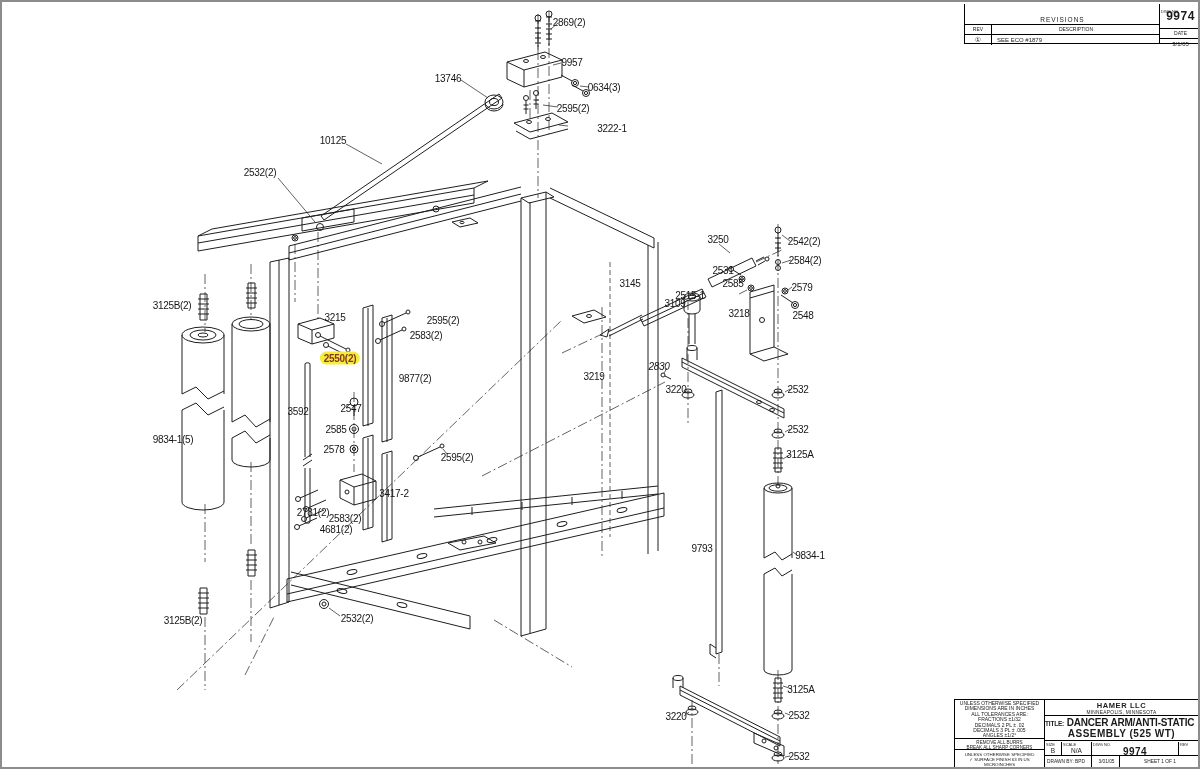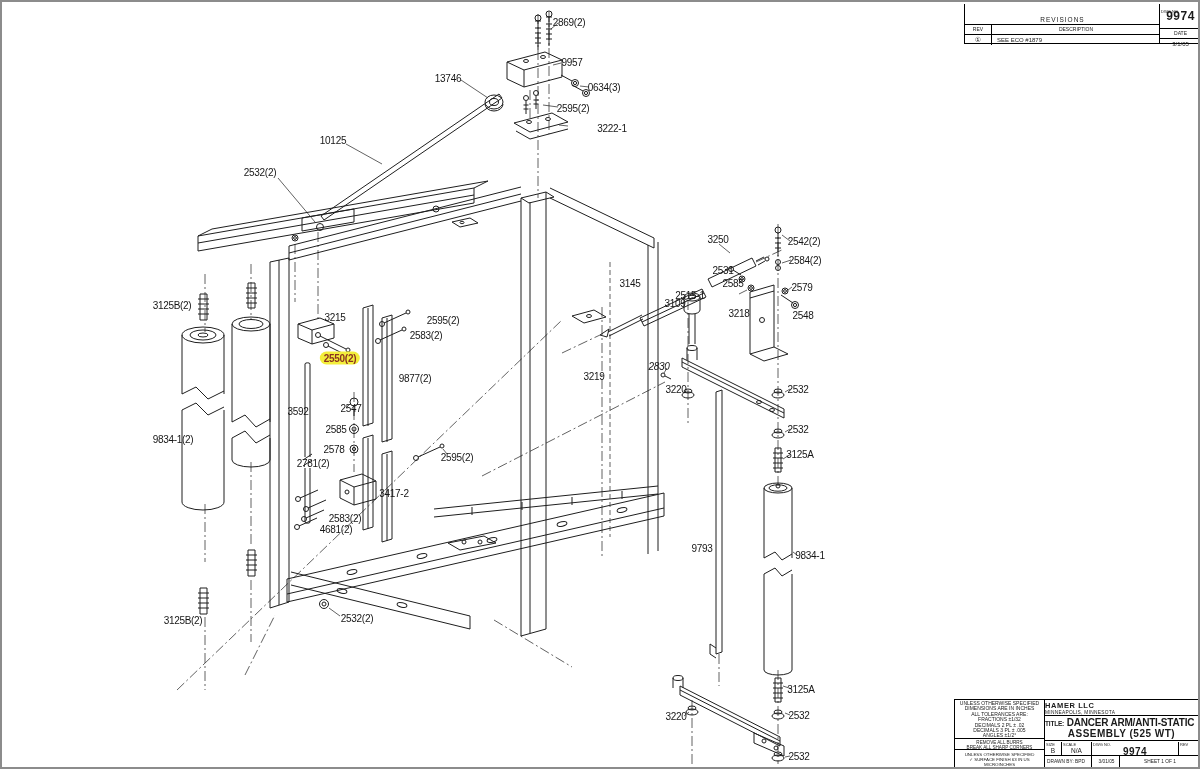--- a/index.html
+++ b/index.html
@@ -43,21 +43,21 @@
   .rb-dateval{height:10px;text-align:center;font-size:6px;line-height:10px;}
 
   
   #title-block{position:absolute;left:952px;top:697px;width:245px;height:69px;background:#fff;
     border:1.5px solid #000;box-sizing:border-box;}
   .tb-notes{position:absolute;left:0;top:0;width:90px;height:100%;border-right:1.5px solid #000;box-sizing:border-box;}
   .tb-tol{height:39px;border-bottom:1px solid #000;text-align:center;font-size:5px;line-height:5.4px;padding-top:1px;box-sizing:border-box;}
   .tb-burrs{height:11px;border-bottom:1px solid #000;text-align:center;font-size:4.6px;line-height:5.2px;padding-top:1px;box-sizing:border-box;}
   .tb-finish{height:15px;text-align:center;font-size:4.4px;line-height:5.2px;padding-top:2px;box-sizing:border-box;}
   .tb-main{position:absolute;left:90px;top:0;right:0;height:100%;}
-  .tb-company{height:16px;border-bottom:1.5px solid #000;text-align:left;box-sizing:border-box;}
+  .tb-company{height:16px;border-bottom:1.5px solid #000;text-align:center;box-sizing:border-box;}
   .tb-co-name{font-size:7.5px;font-weight:bold;letter-spacing:.6px;padding-top:1px;}
   .tb-co-loc{font-size:4.8px;letter-spacing:.3px;}
   .tb-title{height:25px;border-bottom:1.5px solid #000;box-sizing:border-box;padding-top:1px;}
   .tb-title-l1{font-size:10px;font-weight:bold;white-space:nowrap;letter-spacing:-0.2px;}
   .tb-title-label{font-size:6.5px;font-weight:bold;}
   .tb-title-l2{font-size:10px;font-weight:bold;text-align:center;letter-spacing:.5px;}
   .tb-grid{position:absolute;left:0;top:41.5px;right:0;bottom:0;}
   .tb-row1{display:flex;height:14px;border-bottom:1px solid #000;box-sizing:border-box;}
   .tb-row2{display:flex;height:11px;}
   .tb-cell{border-right:1px solid #000;position:relative;box-sizing:border-box;}
@@ -297,23 +297,23 @@
       <span class="part-label" style="left: 170px; top: 303px;">3125B(2)</span>
       <span class="part-label" style="left: 333px; top: 315px;">3215</span>
       <span class="part-label" style="left: 441px; top: 318px;">2595(2)</span>
       <span class="part-label" style="left: 424px; top: 333px;">2583(2)</span>
       <span class="part-label hl" style="left: 338px; top: 356px;">2550(2)</span>
       <span class="part-label" style="left: 413px; top: 376px;">9877(2)</span>
       <span class="part-label" style="left: 296px; top: 409px;">3592</span>
       <span class="part-label" style="left: 349px; top: 406px;">2547</span>
       <span class="part-label" style="left: 334px; top: 427px;">2585</span>
       <span class="part-label" style="left: 332px; top: 447px;">2578</span>
-      <span class="part-label" style="left: 171px; top: 437px;">9834-1(2)</span>
+      <span class="part-label" style="left: 171px; top: 437px;">9834-1(5)</span>
       <span class="part-label" style="left: 455px; top: 455px;">2595(2)</span>
-      <span class="part-label" style="left: 311px; top: 461px;">2781(2)</span>
+      <span class="part-label" style="left: 311px; top: 510px;">2781(2)</span>
       <span class="part-label" style="left: 392px; top: 491px;">3417-2</span>
       <span class="part-label" style="left: 343px; top: 516px;">2583(2)</span>
       <span class="part-label" style="left: 334px; top: 527px;">4681(2)</span>
       <span class="part-label" style="left: 181px; top: 618px;">3125B(2)</span>
       <span class="part-label" style="left: 355px; top: 616px;">2532(2)</span>
       <span class="part-label" style="left: 716px; top: 237px;">3250</span>
       <span class="part-label" style="left: 802px; top: 239px;">2542(2)</span>
       <span class="part-label" style="left: 803px; top: 258px;">2584(2)</span>
       <span class="part-label" style="left: 628px; top: 281px;">3145</span>
       <span class="part-label" style="left: 721px; top: 268px;">2531</span>

